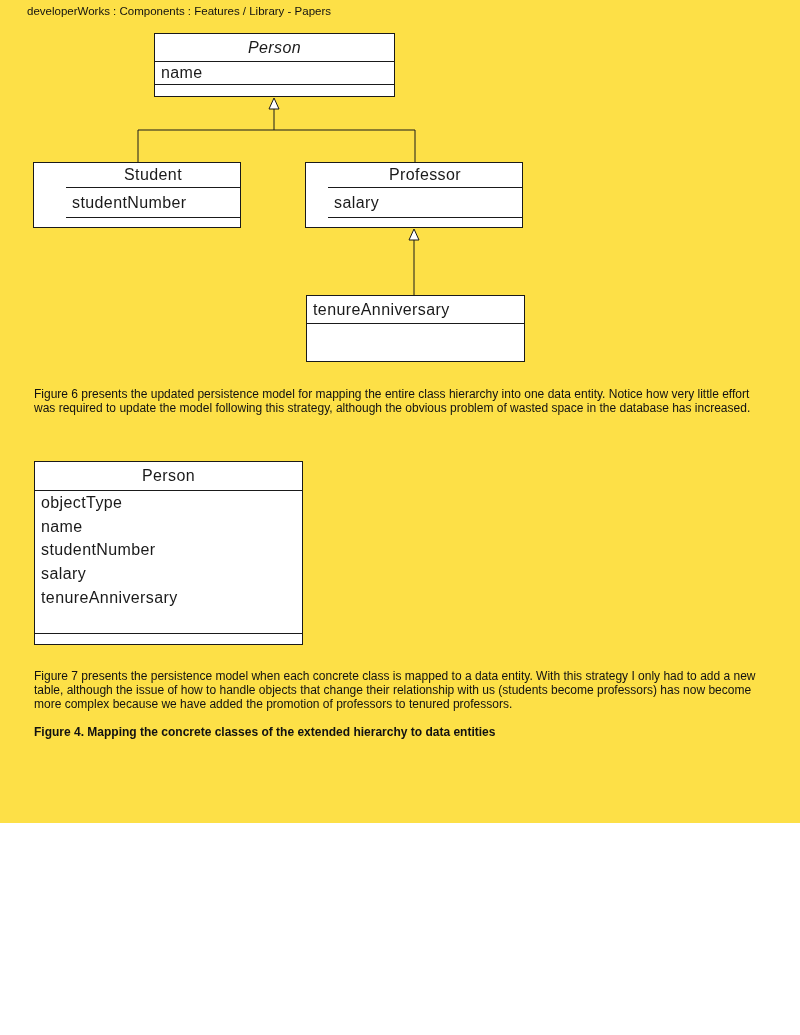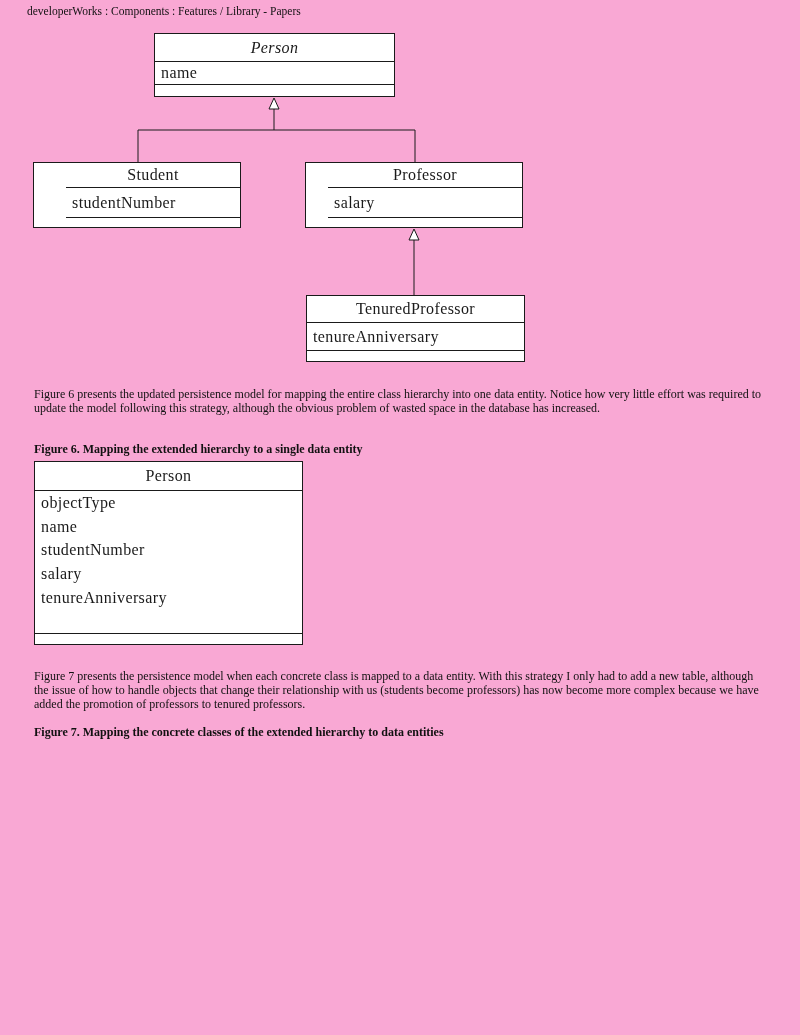--- a/index.html
+++ b/index.html
@@ -1,21 +1,21 @@
 <!DOCTYPE html>
 <html><head>
 <meta charset="utf-8">
 <style>
   html, body { margin: 0; padding: 0; background: #ffffff; }
   #page {
     position: relative;
     width: 800px;
-    height: 1035px;
-    background: #f9a8d4;
-    font-family: Liberation Serif, serif;
+    height: 823px;
+    background: #fde047;
+    font-family: Liberation Sans, sans-serif;
     color: #111111;
     overflow: hidden;
   }
   .small-text {
     position: absolute;
     font-size: 11.5px;
     line-height: 13px;
     color: #111111;
     white-space: nowrap;
   }
@@ -123,41 +123,39 @@
     </div>
 
     <div class="uml-box" style="left:305px; top:162px; width:218px; height:66px;padding-left:22px;">
       <div class="uml-title" style="height:25px;">Professor</div>
       <div class="uml-attrs" style="height:30px;">
         <div class="uml-attr">salary</div>
       </div>
     </div>
 
     <div class="uml-box" style="left:306px; top:295px; width:219px; height:67px;">
-      <div class="uml-title" style="height:27px;">TenuredProfessor</div>
       <div class="uml-attrs" style="height:28px;">
         <div class="uml-attr">tenureAnniversary</div>
       </div>
     </div>
 
   </div>
 
   <div class="para" style="top:387px;">Figure 6 presents the updated persistence model for mapping the entire class hierarchy into one data entity. Notice how very little effort was required to update the model following this strategy, although the obvious problem of wasted space in the database has increased.</div>
 
-  <div class="fig-heading" style="top:442px;">Figure 6. Mapping the extended hierarchy to a single data entity</div>
 
   <div class="uml-box" style="left:34px; top:461px; width:269px; height:184px;">
     <div class="uml-title" style="height:29px;">Person</div>
     <div class="uml-attrs" style="height:143px;">
       <div class="entity-attr">objectType</div>
       <div class="entity-attr">name</div>
       <div class="entity-attr">studentNumber</div>
       <div class="entity-attr">salary</div>
       <div class="entity-attr">tenureAnniversary</div>
     </div>
   </div>
 
   <div class="para" style="top:669px;">Figure 7 presents the persistence model when each concrete class is mapped to a data entity. With this strategy I only had to add a new table, although the issue of how to handle objects that  change their relationship with us (students become professors) has now become more complex because we have added the promotion of professors to tenured professors.</div>
 
-  <div class="fig-heading" style="top:725px;">Figure 7. Mapping the concrete classes of the extended hierarchy to data entities</div>
+  <div class="fig-heading" style="top:725px;">Figure 4. Mapping the concrete classes of the extended hierarchy to data entities</div>
 
 
 </div>
 
 </body></html>

